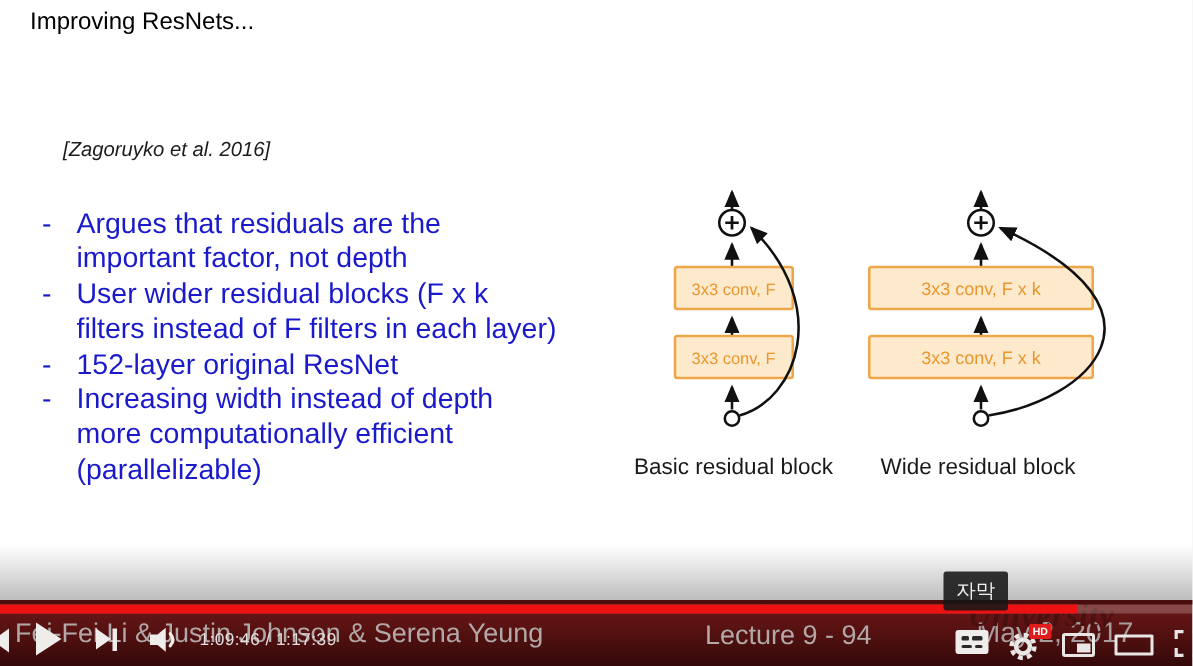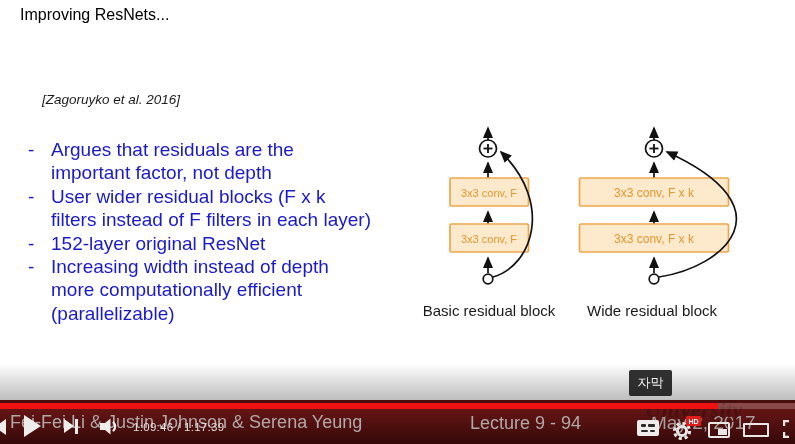--- a/index.html
+++ b/index.html
@@ -39,21 +39,21 @@
     background:linear-gradient(180deg, rgba(0,0,0,0) 0%, rgba(0,0,0,0.28) 100%); }
 
   .dark-strip { position:absolute; left:0; top:400px; width:795px; height:3px; background:#4a0d0d; z-index:5; }
 
   .progress-track { position:absolute; left:0; top:403px; width:795px; height:6px; z-index:6;
     background:rgba(255,255,255,0.22); cursor:pointer; }
   .progress-played { height:100%; background:#ee1111; }
 
   .controls { position:absolute; left:0; top:408px; width:668px; height:36px; z-index:7; }
 
-  .tooltip { position:absolute; left:629px; top:370px; width:43px; height:26px; z-index:8;
+  .tooltip { position:absolute; left:629px; top:381px; width:43px; height:26px; z-index:8;
     background:rgba(22,22,22,0.88); border-radius:2px; color:#efefef; font-size:13px;
     display:flex; align-items:center; justify-content:center; }
 
   
   .prev-btn { position:absolute; left:-5px; top:11px; width:12px; height:16px; cursor:pointer; }
   .prev-btn .tri { width:0; height:0; border-top:8px solid transparent; border-bottom:8px solid transparent; border-right:11px solid #efecec; }
   .play-btn { position:absolute; left:24px; top:7px; width:18px; height:22px; cursor:pointer; }
   .play-btn .tri { width:0; height:0; border-top:11px solid transparent; border-bottom:11px solid transparent; border-left:17px solid #efecec; }
   .next-btn { position:absolute; left:64px; top:11px; width:16px; height:15px; cursor:pointer; }
   .next-btn .tri { position:absolute; left:0; top:0; width:0; height:0; border-top:7.5px solid transparent; border-bottom:7.5px solid transparent; border-left:10px solid #efecec; }

